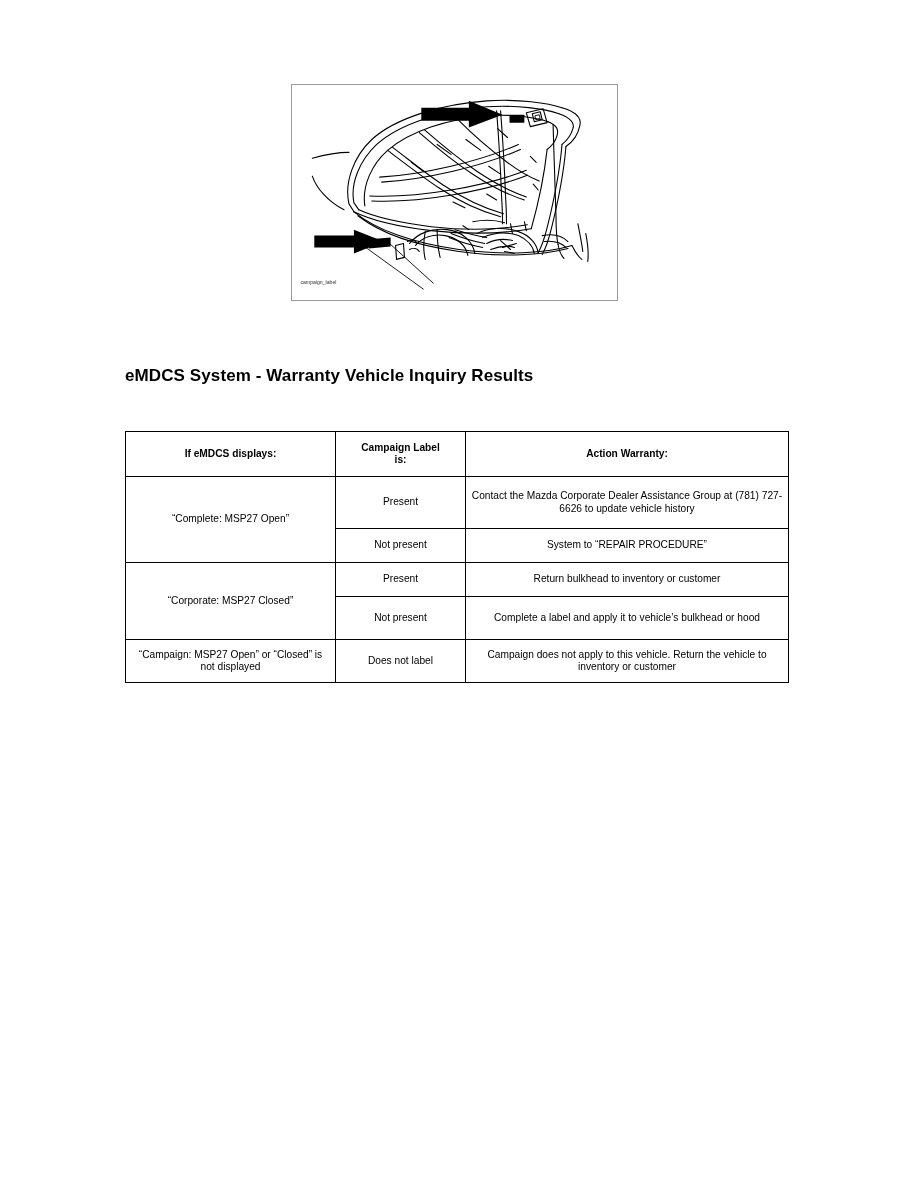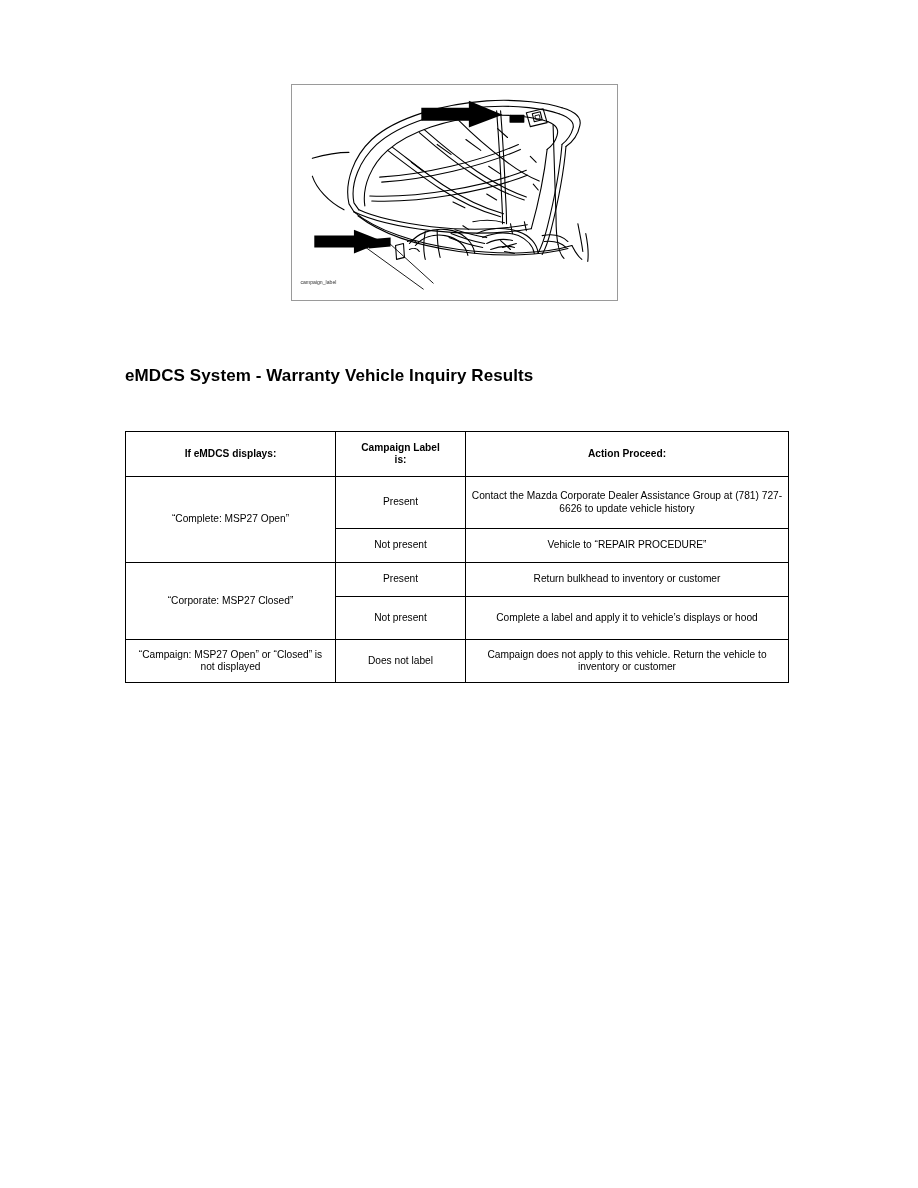--- a/index.html
+++ b/index.html
@@ -206,43 +206,43 @@
     <col class="col-label">
     <col class="col-action">
   </colgroup>
   <thead>
     <tr>
       <th>If eMDCS displays:</th>
       <th>
         <span>Campaign Label</span><br>
         <span>is:</span>
       </th>
-      <th>Action Proceed:</th>
+      <th>Action Warranty:</th>
     </tr>
   </thead>
   <tbody>
 
     <tr>
       <td class="cell-display" rowspan="2">“Complete: MSP27 Open”</td>
       <td class="row-h-tall">Present</td>
       <td class="row-h-tall">Contact the Mazda Corporate Dealer Assistance Group at (781) 727-6626 to update vehicle history</td>
     </tr>
     <tr>
       <td class="row-h-short">Not present</td>
-      <td class="row-h-short">Vehicle to “REPAIR PROCEDURE”</td>
+      <td class="row-h-short">System to “REPAIR PROCEDURE”</td>
     </tr>
 
     <tr>
       <td class="cell-display" rowspan="2">“Corporate: MSP27 Closed”</td>
       <td class="row-h-short">Present</td>
       <td class="row-h-short">Return bulkhead to inventory or customer</td>
     </tr>
     <tr>
       <td class="row-h-mid">Not present</td>
-      <td class="row-h-mid">Complete a label and apply it to vehicle’s displays or hood</td>
+      <td class="row-h-mid">Complete a label and apply it to vehicle’s bulkhead or hood</td>
     </tr>
 
     <tr>
       <td class="cell-display row-h-mid">“Campaign: MSP27 Open” or “Closed” is not displayed</td>
       <td class="row-h-mid">Does not label</td>
       <td class="row-h-mid">Campaign does not apply to this vehicle. Return the vehicle to inventory or customer</td>
     </tr>
   </tbody>
 </table>
 

